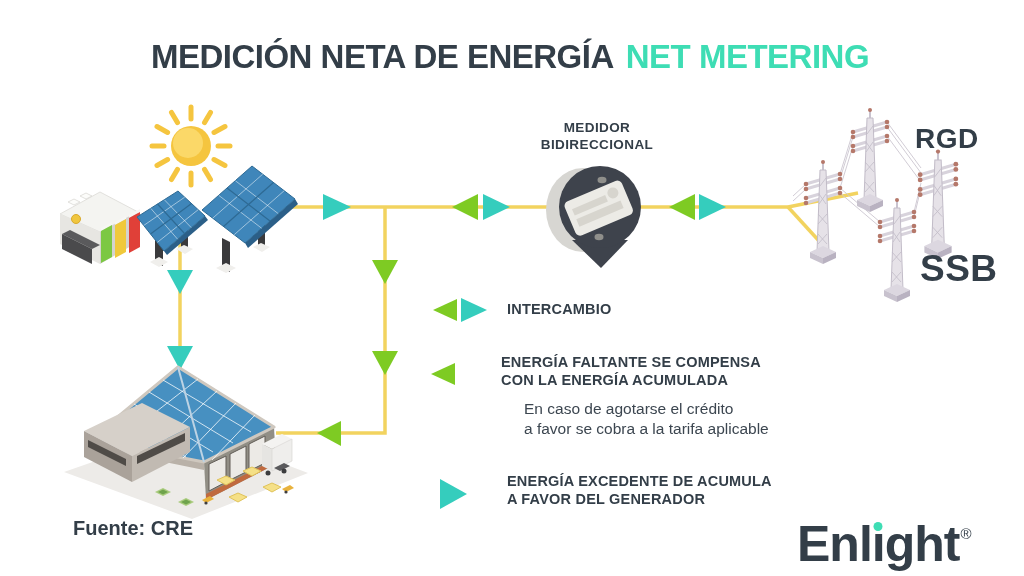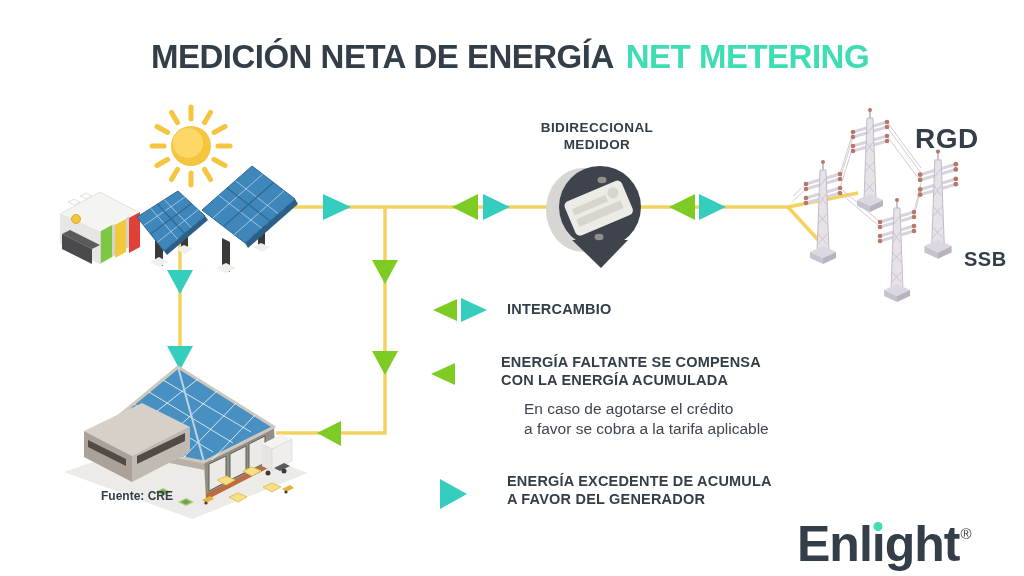--- a/index.html
+++ b/index.html
@@ -5,27 +5,27 @@
   html,body{margin:0;padding:0;background:#ffffff;}
   .canvas{position:relative;width:1020px;height:576px;background:#ffffff;overflow:hidden;
           font-family:Liberation Sans, sans-serif;}
   svg.scene{position:absolute;left:0;top:0;}
   .title{position:absolute;top:38px;left:0;width:100%;text-align:center;
          font-size:33px;font-weight:700;letter-spacing:-0.5px;color:#333e48;white-space:nowrap;}
   .title .accent{color:#3eddb4;margin-left:12px;}
   .lbl{position:absolute;color:#333e48;font-weight:700;}
   .meter-label{left:507px;top:119px;width:180px;text-align:center;font-size:13.5px;line-height:17px;letter-spacing:.4px;}
   .rgd{left:915px;top:123px;font-size:28px;letter-spacing:.5px;}
-  .ssb{left:920px;top:248px;font-size:20px;letter-spacing:.5px;margin-left:44px;}
+  .ssb{left:920px;top:248px;font-size:37px;letter-spacing:.5px;}
   .legend-title{font-size:14.5px;line-height:17.5px;letter-spacing:.2px;}
   .lg1{left:507px;top:301px;}
   .lg2{left:501px;top:354px;}
   .lg2-note{left:524px;top:399px;font-size:15.5px;font-weight:400;line-height:19.5px;color:#3c4650;}
   .lg3{left:507px;top:473px;}
-  .fuente{left:73px;top:489px;font-size:12px;margin-left:28px;}
+  .fuente{left:73px;top:517px;font-size:20px;}
   .logo{position:absolute;left:797px;top:478px;font-size:50px;font-weight:600;color:#333e48;
         letter-spacing:-1px;line-height:1.1;margin-top:39px;}
   .logo .logo-i{position:relative;display:inline-block;}
   .logo .logo-dot{position:absolute;left:50%;transform:translateX(-50%);top:5px;width:9px;height:9px;
                   border-radius:50%;background:#3eddb4;}
   .logo sup{font-size:15px;font-weight:400;position:relative;top:-4px;left:1px;}
 </style>
 </head>
 <body>
 
@@ -249,22 +249,22 @@
     <polygon fill="#7ecb23" points="455,363 455,385 431,374"></polygon>
     <polygon fill="#35cdbd" points="440,479 440,509 467,494"></polygon>
   </g>
 </svg>
 
   <div class="title">
     <span>MEDICIÓN NETA DE ENERGÍA</span><span class="accent">NET METERING</span>
   </div>
 
   <div class="lbl meter-label">
+    <div>MEDIDOR</div>
     <div>BIDIRECCIONAL</div>
-    <div>MEDIDOR</div>
   </div>
 
   <div class="lbl rgd">RGD</div>
   <div class="lbl ssb">SSB</div>
 
   <div class="lbl legend-title lg1">INTERCAMBIO</div>
 
   <div class="lbl legend-title lg2">
     <div>ENERGÍA FALTANTE SE COMPENSA</div>
     <div>CON LA ENERGÍA ACUMULADA</div>

